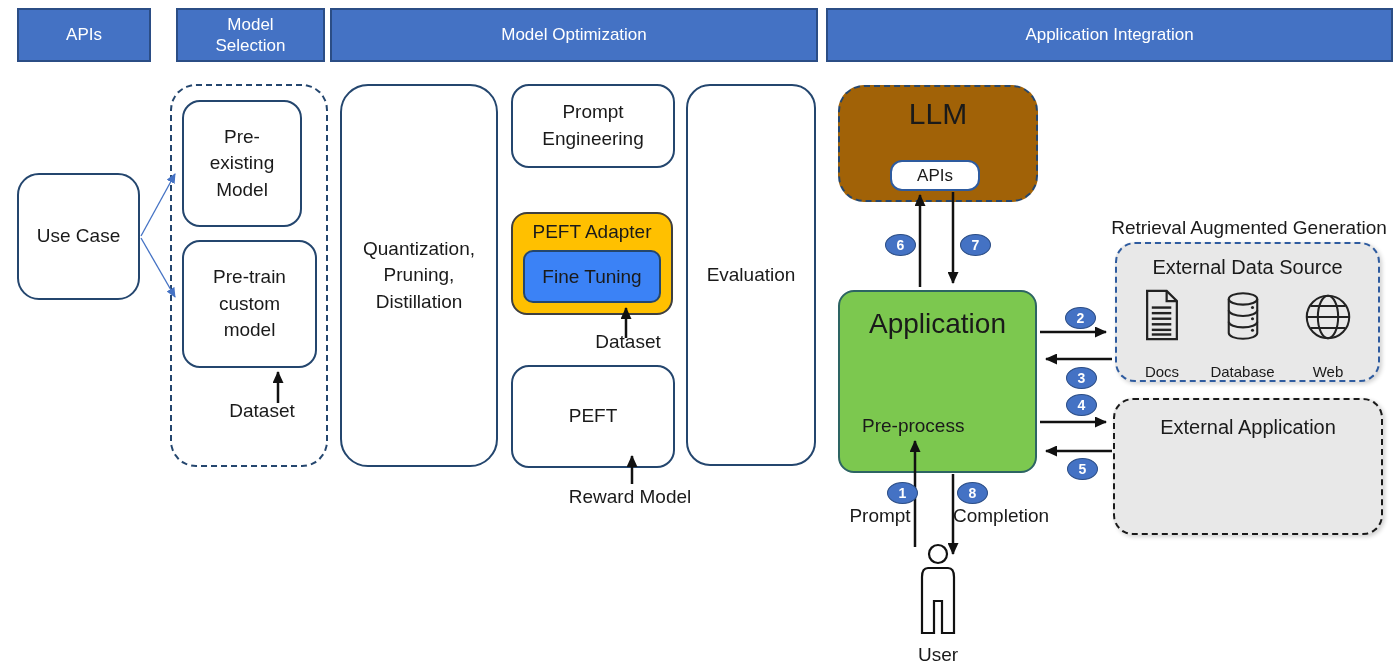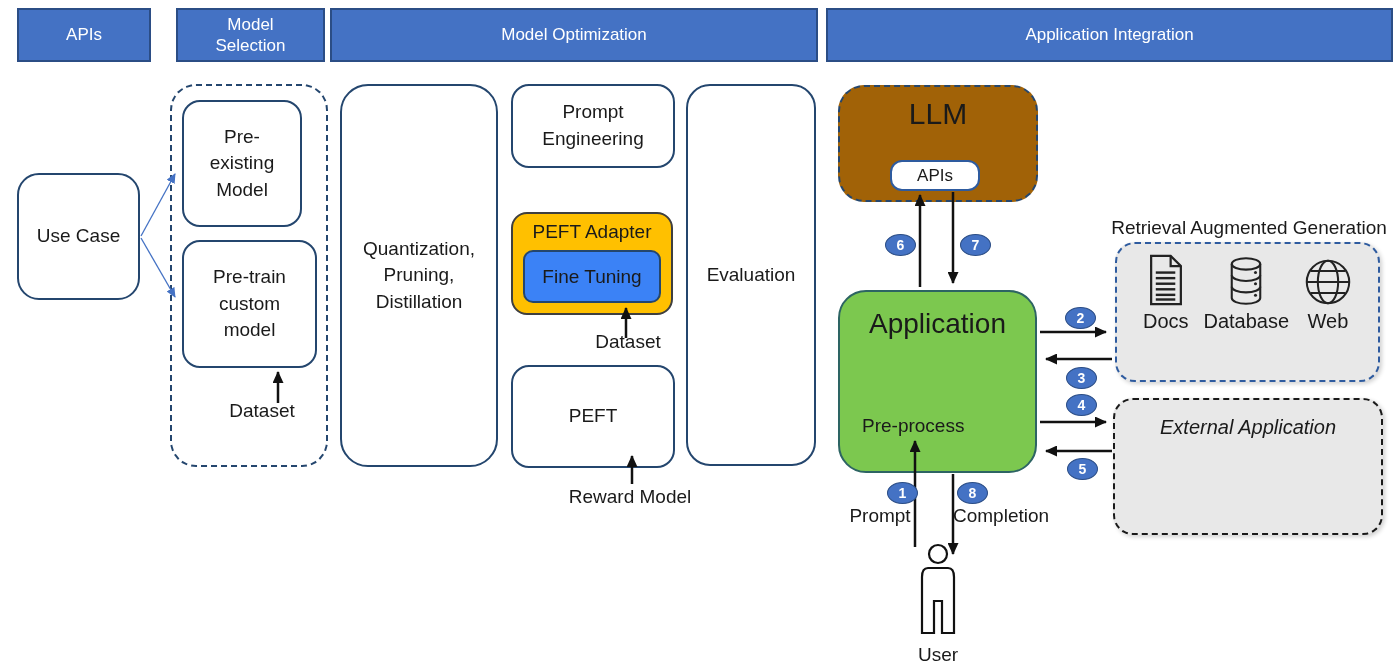--- a/index.html
+++ b/index.html
@@ -35,21 +35,21 @@
   .peft{
     position:absolute;background:#ffc000;border:2.5px solid #3f3f3f;border-radius:16px;
     box-sizing:border-box;text-align:center;
   }
   .peft-title{font-size:19px;margin-top:7px;}
   .fine-tuning{
     position:absolute;background:#3b82f6;border:2px solid #24466e;border-radius:10px;
     display:flex;align-items:center;justify-content:center;font-size:19px;box-sizing:border-box;
   }
   .app-box{
-    position:absolute;background:#7cc84f;border:2.5px solid #2d6463;border-radius:28px;
+    position:absolute;background:#7cc84f;border:2.5px solid #2d6463;border-radius:16px;
     box-sizing:border-box;z-index:2;
   }
   .app-title{font-size:28px;text-align:center;margin-top:16px;}
   .preprocess{position:absolute;left:22px;top:123px;font-size:19px;}
   .llm-group{
     position:absolute;background:#a16207;border:2px dashed #24466e;border-radius:26px;
     box-sizing:border-box;text-align:center;
   }
   .llm-title{font-size:30px;margin-top:10px;}
   .apis{
@@ -61,21 +61,21 @@
     box-shadow:2px 2px 4px rgba(0,0,0,0.18);z-index:2;
   }
   .gray-box.blue-dash{border:2px dashed #2e5b9f;}
   .gray-box.black-dash{border:2px dashed #1a1a1a;}
   .gray-title{font-size:20px;text-align:center;margin-top:12px;}
   .eds-icons{
     display:flex;justify-content:space-between;align-items:flex-end;
     padding:10px 26px 0 26px;
   }
   .eds-item{display:flex;flex-direction:column;align-items:center;}
-  .eds-item .cap{font-size:20px;margin-top:4px;}
+  .eds-item .cap{font-size:15px;margin-top:22px;}
   .overlay{position:absolute;left:0;top:0;z-index:4;pointer-events:none;}
   .rag-label{position:absolute;font-size:19px;text-align:center;}
 </style>
 </head>
 <body>
 
 <div class="canvas">
 
   <div class="phase" style="left:17px;width:134px;">
     <span>APIs</span>
@@ -135,20 +135,21 @@
   </div>
 
   <div class="app-box" style="left:838px;top:290px;width:199px;height:183px;">
     <div class="app-title">Application</div>
     <div class="preprocess">Pre-process</div>
   </div>
 
   <div class="rag-label" style="left:1100px;top:209px;width:298px;margin-top:8px;">Retrieval Augmented Generation</div>
 
   <div class="gray-box blue-dash" style="left:1115px;top:242px;width:265px;height:140px;">
+    <div class="gray-title">External Data Source</div>
     <div class="eds-icons">
       <div class="eds-item">
         <svg width="38" height="52" viewBox="0 0 40 56">
           <path d="M4,2 L25,2 L36,13 L36,54 L4,54 Z" fill="none" stroke="#222" stroke-width="2.4"></path>
           <path d="M25,2 L25,13 L36,13" fill="none" stroke="#222" stroke-width="2.4"></path>
           <g stroke="#222" stroke-width="2.6">
             <line x1="9" y1="20" x2="30" y2="20"></line>
             <line x1="9" y1="26" x2="30" y2="26"></line>
             <line x1="9" y1="32" x2="30" y2="32"></line>
             <line x1="9" y1="38" x2="30" y2="38"></line>
@@ -176,21 +177,21 @@
           <ellipse cx="26" cy="26" rx="11" ry="23" fill="none" stroke="#222" stroke-width="2.2"></ellipse>
           <line x1="3" y1="26" x2="49" y2="26" stroke="#222" stroke-width="2.2"></line>
           <line x1="7" y1="14" x2="45" y2="14" stroke="#222" stroke-width="2.2"></line>
           <line x1="7" y1="38" x2="45" y2="38" stroke="#222" stroke-width="2.2"></line>
         </svg>
         <div class="cap">Web</div>
       </div>
     </div>
   </div>
 
-  <div class="gray-box black-dash" style="left:1113px;top:398px;width:270px;height:137px;font-style:italic;">
+  <div class="gray-box black-dash" style="left:1113px;top:398px;width:270px;height:137px;">
     <div class="gray-title" style="margin-top:16px;">External Application</div>
   </div>
 
   <div class="label" style="left:845px;top:505px;width:70px;">Prompt</div>
   <div class="label" style="left:953px;top:505px;width:115px;text-align:left;">Completion</div>
   <div class="label" style="left:908px;top:644px;width:60px;">User</div>
 
   <svg class="overlay" width="1400" height="668" viewBox="0 0 1400 668">
     <defs>
       <marker id="mB" markerUnits="userSpaceOnUse" markerWidth="13" markerHeight="11" refX="11" refY="5.5" orient="auto">

